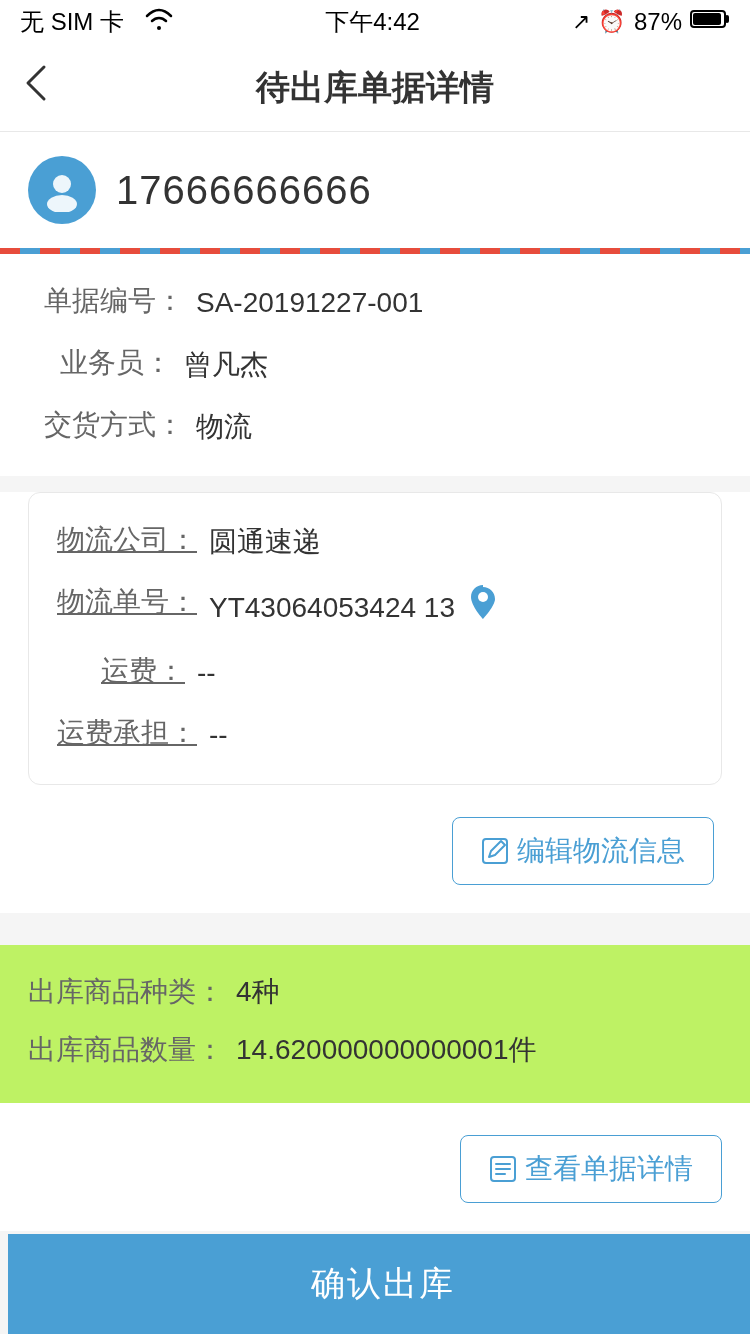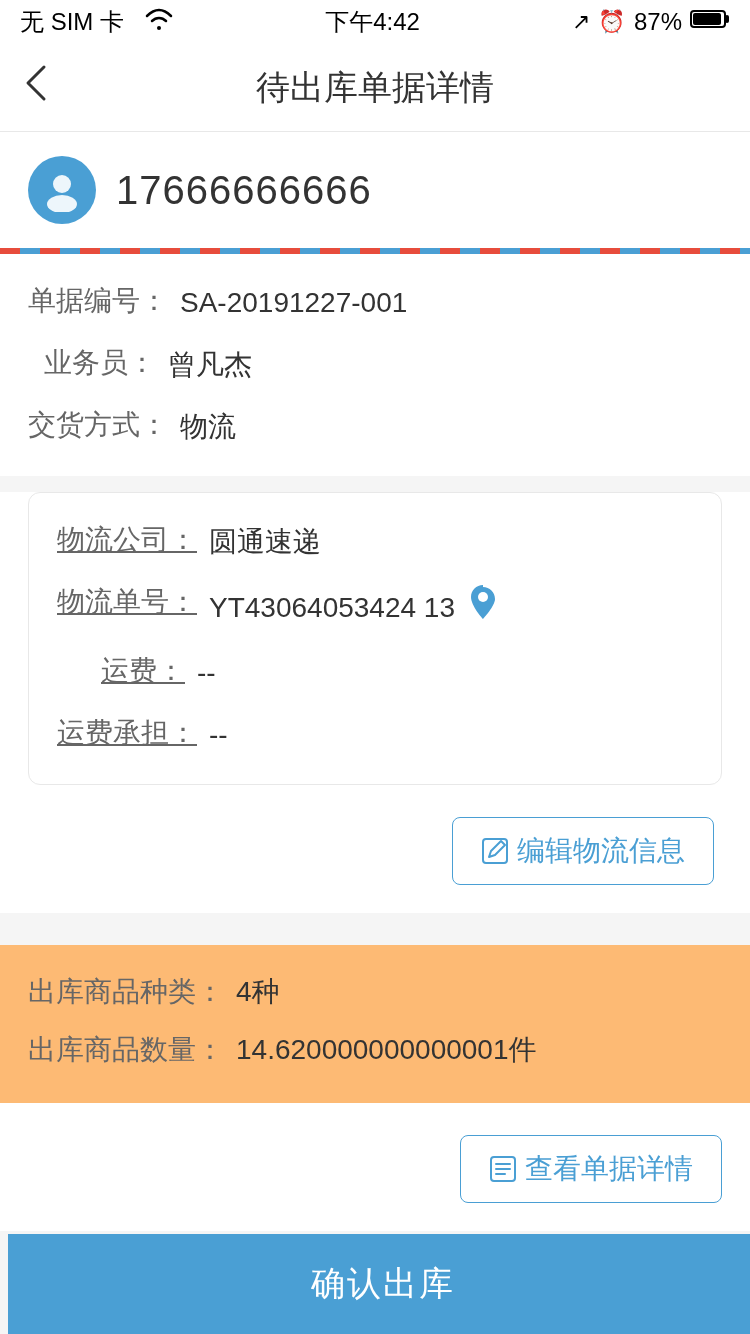--- a/index.html
+++ b/index.html
@@ -39,21 +39,21 @@
     }
     .nav-back {
       position: absolute;
       left: 24px;
       font-size: 36px;
       color: #333;
       cursor: pointer;
     }
     .nav-title {
       font-size: 34px;
-      font-weight: 400;
+      font-weight: 700;
       color: #333;
       text-align: center;
     }
 
     
     .content {
       background: #f5f5f5;
       padding-bottom: 120px;
     }
 
@@ -90,21 +90,21 @@
         90deg,
         #e74c3c 0px, #e74c3c 20px,
         #4a9fd4 20px, #4a9fd4 40px
       );
       margin: 0;
     }
 
     
     .info-section {
       background: #fff;
-      padding: 28px 28px;
+      padding: 28px 44px;
       margin-bottom: 16px;
     }
     .info-row {
       display: flex;
       align-items: flex-start;
       margin-bottom: 20px;
     }
     .info-row:last-child { margin-bottom: 0; }
     .info-label {
       color: #666;
@@ -176,21 +176,21 @@
       padding: 14px 28px;
       font-size: 28px;
       display: flex;
       align-items: center;
       gap: 8px;
       cursor: pointer;
     }
 
     
     .goods-section {
-      background: #fdba74;
+      background: #bef264;
       padding: 28px 28px;
       margin-bottom: 16px;
     }
     .goods-row {
       display: flex;
       align-items: center;
       margin-bottom: 20px;
     }
     .goods-row:last-child { margin-bottom: 6px; }
     .goods-label {

